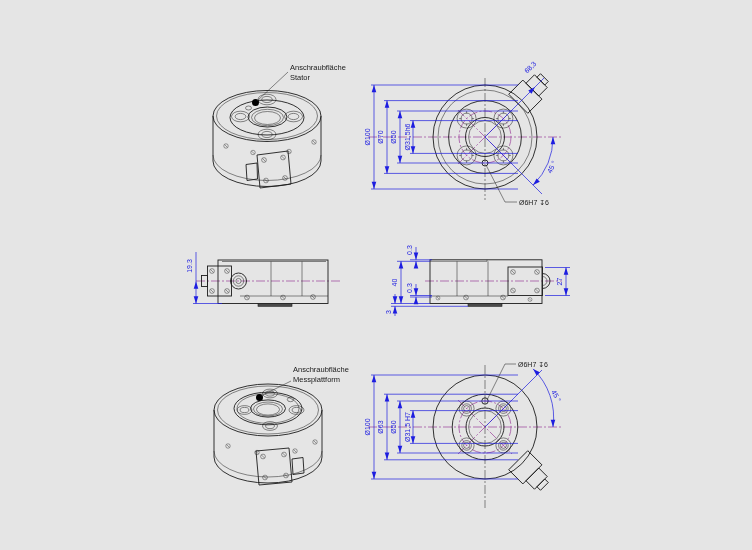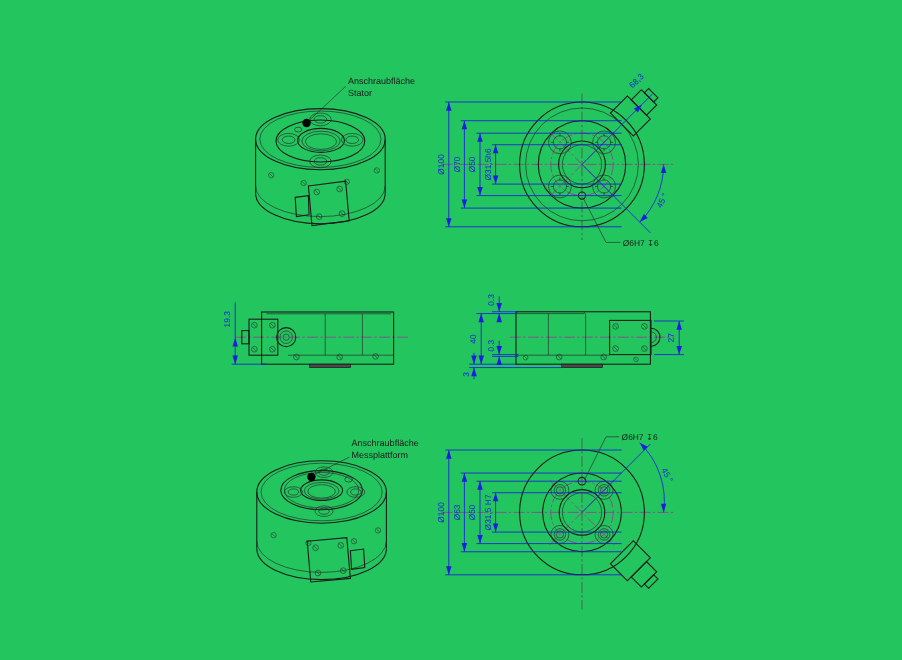--- a/index.html
+++ b/index.html
@@ -1,16 +1,16 @@
 <!DOCTYPE html>
 <html><head>
 <meta charset="utf-8">
 <style>
   html,body{margin:0;padding:0;background:#ffffff;}
-  #canvas{position:relative;width:752px;height:550px;background:#22c55e;overflow:hidden;
+  #canvas{position:relative;width:752px;height:550px;background:#e5e5e5;overflow:hidden;
           font-family:"Liberation Sans","DejaVu Sans",sans-serif;}
   svg{position:absolute;left:0;top:0;}
   .ln{stroke:#1c1c1c;stroke-width:0.9;fill:none;}
   .ln-thin{stroke:#2a2a2a;stroke-width:0.55;fill:none;}
   .dim{stroke:#1d1de0;stroke-width:0.7;fill:none;}
   .cl{stroke:#993d99;stroke-width:0.7;fill:none;stroke-dasharray:9 2 2 2;}
   .clv{stroke:#555555;stroke-width:0.7;fill:none;stroke-dasharray:9 2 2 2;}
   .dark{fill:#4a4a4a;stroke:#1c1c1c;stroke-width:0.6;}
   .dot{fill:#000;stroke:none;}
   text{font-family:"Liberation Sans","DejaVu Sans",sans-serif;}

